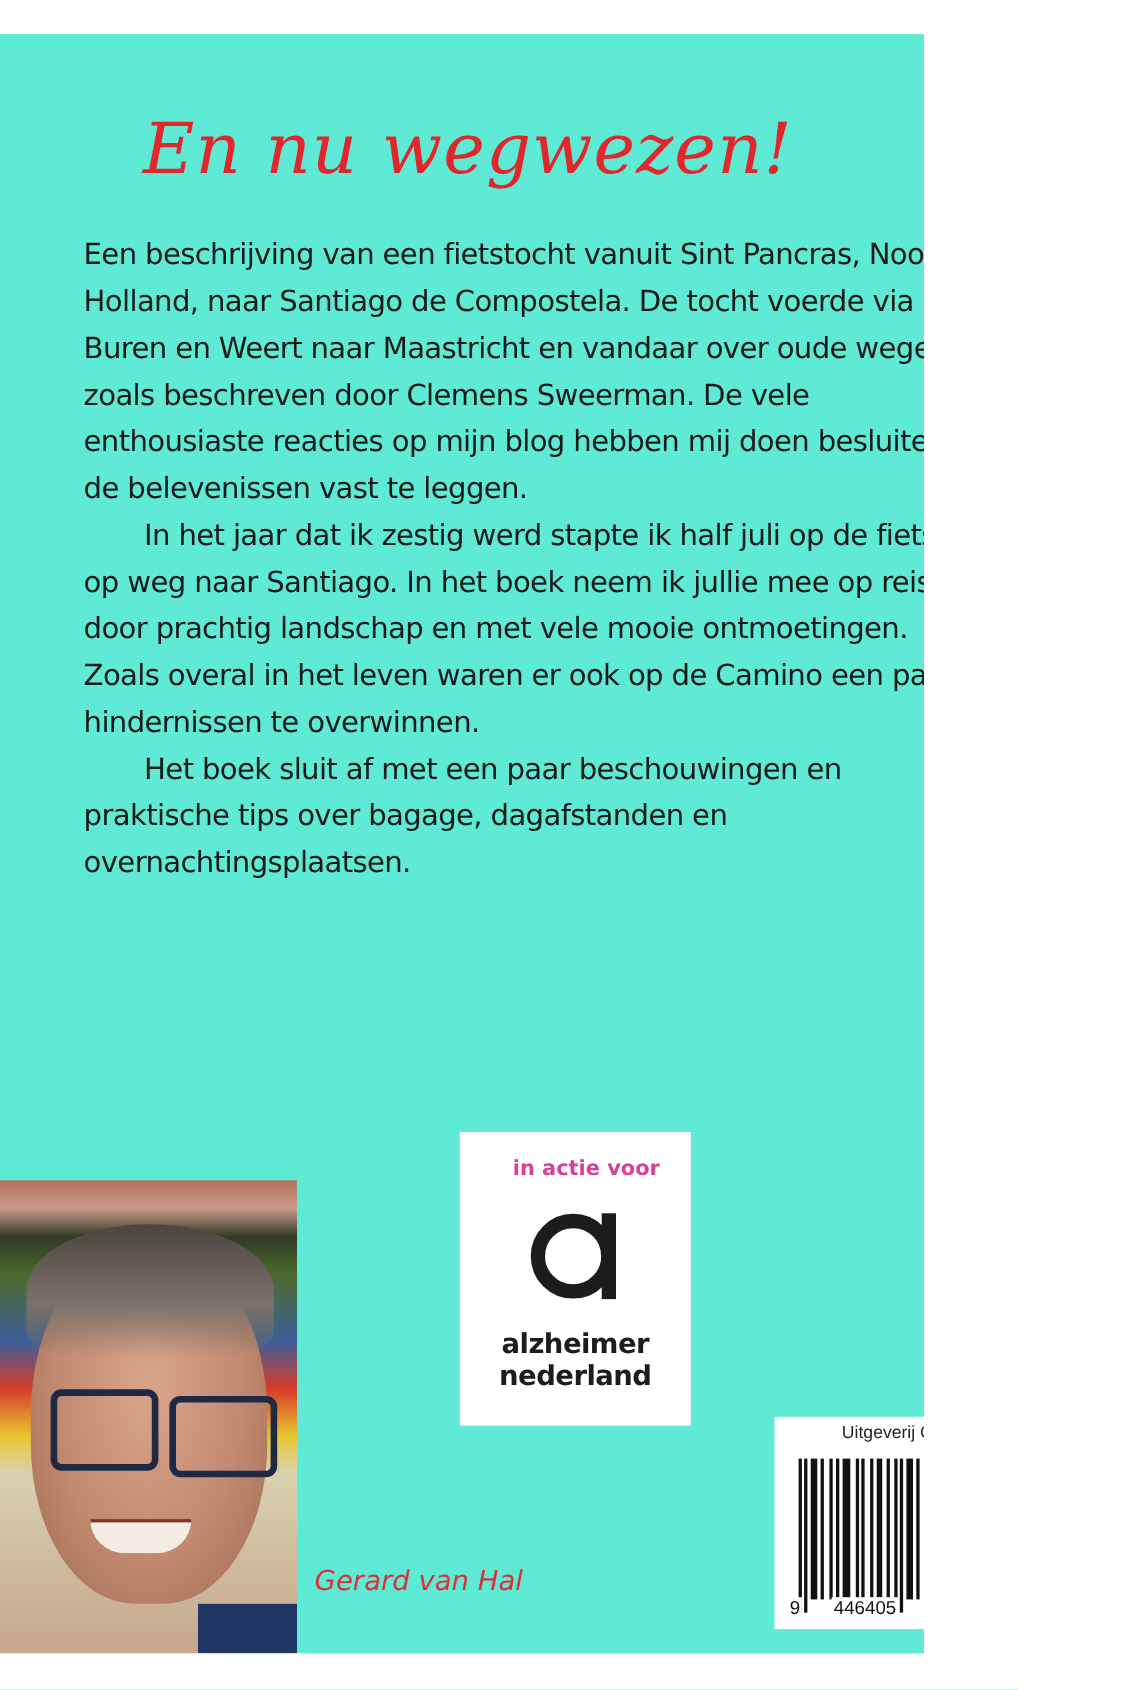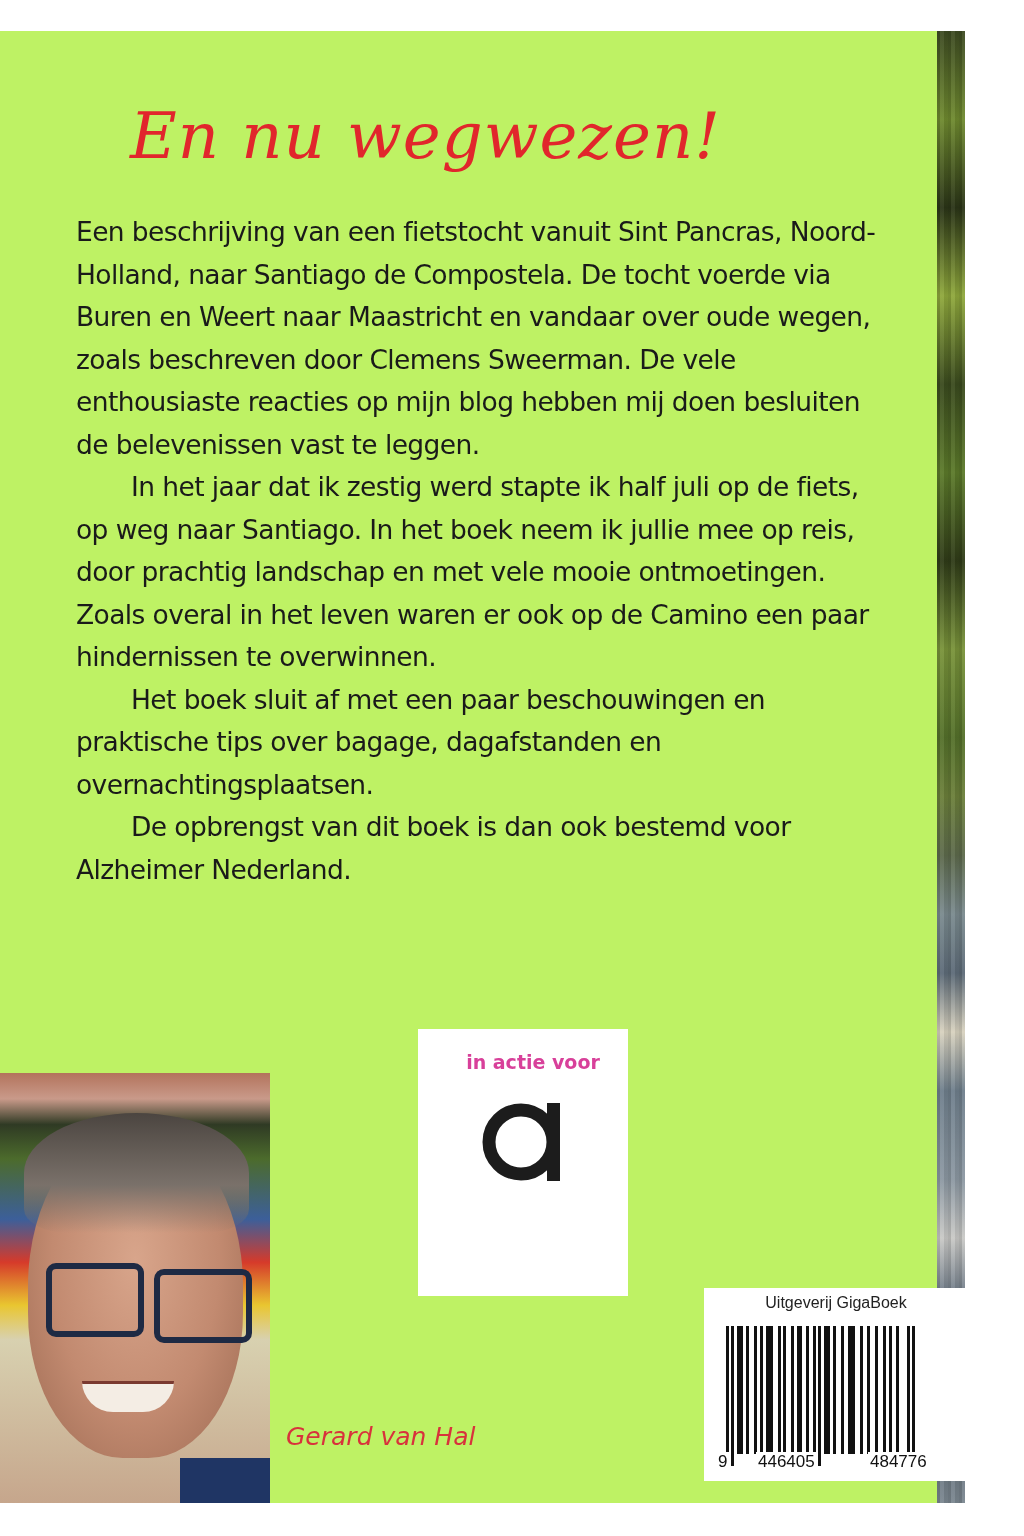--- a/index.html
+++ b/index.html
@@ -2,22 +2,22 @@
 <html><head>
   <meta charset="utf-8">
   <style>
     html, body { margin: 0; padding: 0; }
     body {
       width: 1024px; height: 1536px; background: #ffffff;
       position: relative; overflow: hidden;
       font-family: "Liberation Sans", sans-serif;
     }
     .cover {
-      position: absolute; left: 0; top: 31px; width: 965px; height: 1472px;
-      background: #bef264; overflow: hidden;
+      position: absolute; left: 0; top: 31px; width: 840px; height: 1472px;
+      background: #5eead4; overflow: hidden;
     }
     .photo-strip {
       position: absolute; left: 937px; top: 0; width: 87px; height: 1472px;
       background:
         linear-gradient(180deg,
           #3d4a22 0%, #6f8a2f 6%, #2a3417 12%, #8fa83c 18%, #3a4a1e 24%,
           #5c7a2a 30%, #2f3b18 36%, #79933a 42%, #54702a 48%, #6b7f3a 52%,
           #5d6a4c 56%, #7a8a8e 60%, #5d6b78 64%, #d8d2bf 68%, #6f7f8c 72%,
           #8c98a2 78%, #c9c9c6 82%, #6b7784 86%, #9aa4ac 90%, #5f6b76 95%, #7b8790 100%);
     }
@@ -117,29 +117,32 @@
 <div class="cover">
 
   <div class="photo-strip"></div>
 
   <div class="title">En nu wegwezen!</div>
 
   <div class="body-text">
     <p>Een beschrijving van een fietstocht vanuit Sint Pancras, Noord-Holland, naar Santiago de Compostela. De tocht voerde via Buren en Weert naar Maastricht en vandaar over oude wegen, zoals beschreven door Clemens Sweerman. De vele enthousiaste reacties op mijn blog hebben mij doen besluiten de belevenissen vast te leggen.</p>
     <p class="indent">In het jaar dat ik zestig werd stapte ik half juli op de fiets, op weg naar Santiago. In het boek neem ik jullie mee op reis, door prachtig landschap en met vele mooie ontmoetingen. Zoals overal in het leven waren er ook op de Camino een paar hindernissen te overwinnen.</p>
     <p class="indent">Het boek sluit af met een paar beschouwingen en praktische tips over bagage, dagafstanden en overnachtingsplaatsen.</p>
-    <p class="indent">De opbrengst van dit boek is dan ook bestemd voor Alzheimer Nederland.</p>
   </div>
 
   <div class="logo-box">
     <div class="logo-tag">in actie voor</div>
     <svg class="logo-glyph" viewBox="0 0 86 86">
       <circle cx="40" cy="43" r="32" fill="none" stroke="#1c1c1c" stroke-width="13"></circle>
       <rect x="66" y="4" width="13" height="78" fill="#1c1c1c"></rect>
     </svg>
+    <div class="logo-name">
+      <div>alzheimer</div>
+      <div>nederland</div>
+    </div>
   </div>
 
   <div class="author-photo">
     <div class="face"></div>
     <div class="hair"></div>
     <div class="glasses l"></div>
     <div class="glasses r"></div>
     <div class="smile"></div>
     <div class="shirt"></div>
   </div>

